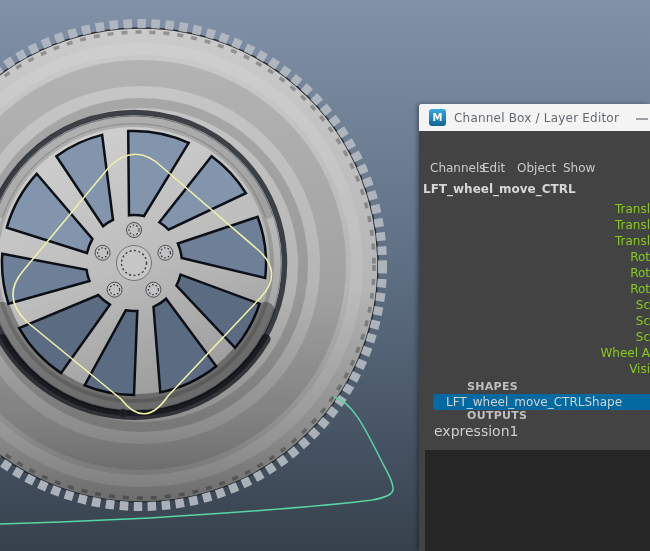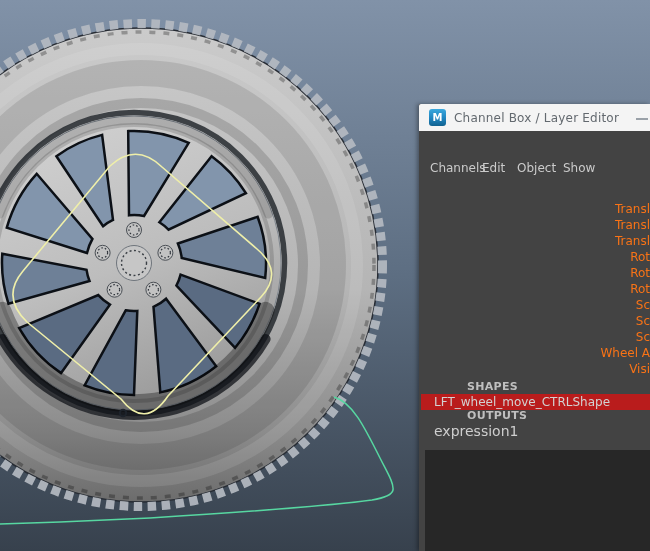--- a/index.html
+++ b/index.html
@@ -19,28 +19,28 @@
   .title-text{margin-left:8px;font-size:12px;color:#63696f;letter-spacing:.2px;}
   .dash-icon{position:absolute;right:2px;top:14px;width:12px;height:2px;background:#9aa1a8;}
 
   .menubar{position:absolute;top:57px;left:0;right:0;height:16px;font-size:12px;color:#cbcbcb;}
   .menu-item{position:absolute;top:0;cursor:default;}
   .m0{left:11px}.m1{left:63px}.m2{left:98px}.m3{left:144px}
 
   .node-name{position:absolute;top:78px;left:4px;font-size:12px;font-weight:bold;color:#d6d6d6;}
 
   .attrs{position:absolute;top:97px;left:0;right:0;}
-  .attr-row{height:16px;line-height:16px;font-size:12px;color:#f97316;text-align:right;
+  .attr-row{height:16px;line-height:16px;font-size:12px;color:#84cc16;text-align:right;
             padding-right:0;white-space:nowrap;overflow:hidden;}
 
   .sec-header{position:absolute;left:4px;font-size:11px;font-weight:bold;color:#bfbfbf;letter-spacing:.3px;margin-left:44px;}
   .shapes-header{top:276px;}
   .outputs-header{top:305px;}
-  .shape-row{position:absolute;top:290px;left:2px;right:0;height:16px;line-height:16px;
-             background:#b91c1c;font-size:12px;color:#d2d2d2;padding-left:13px;
+  .shape-row{position:absolute;top:290px;left:14px;right:0;height:16px;line-height:16px;
+             background:#0369a1;font-size:12px;color:#d2d2d2;padding-left:13px;
              white-space:nowrap;overflow:hidden;}
   .output-row{position:absolute;top:319px;left:15px;font-size:14px;color:#cecece;white-space:nowrap;}
 
   .layer-area{position:absolute;left:6px;right:0;top:346px;bottom:0;background:#272727;}
 </style>
 </head>
 <body>
 
 <svg class="viewport" width="650" height="551" viewBox="0 0 650 551">
   <defs>
@@ -130,20 +130,21 @@
     <div class="dash-icon"></div>
   </div>
 
   <div class="menubar">
     <span class="menu-item m0">Channels</span>
     <span class="menu-item m1">Edit</span>
     <span class="menu-item m2">Object</span>
     <span class="menu-item m3">Show</span>
   </div>
 
+  <div class="node-name">LFT_wheel_move_CTRL</div>
 
   <div class="attrs">
     <div class="attr-row">Transl</div>
     <div class="attr-row">Transl</div>
     <div class="attr-row">Transl</div>
     <div class="attr-row">Rot</div>
     <div class="attr-row">Rot</div>
     <div class="attr-row">Rot</div>
     <div class="attr-row">Sc</div>
     <div class="attr-row">Sc</div>

